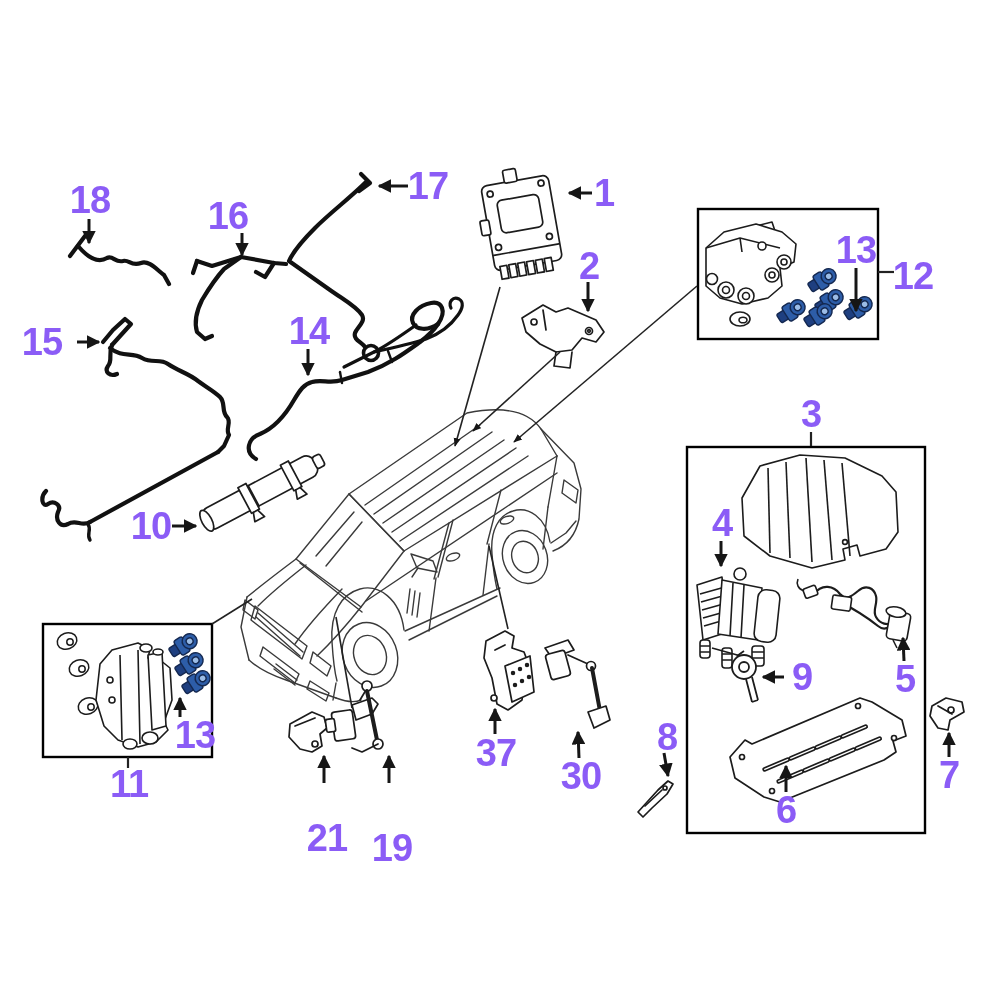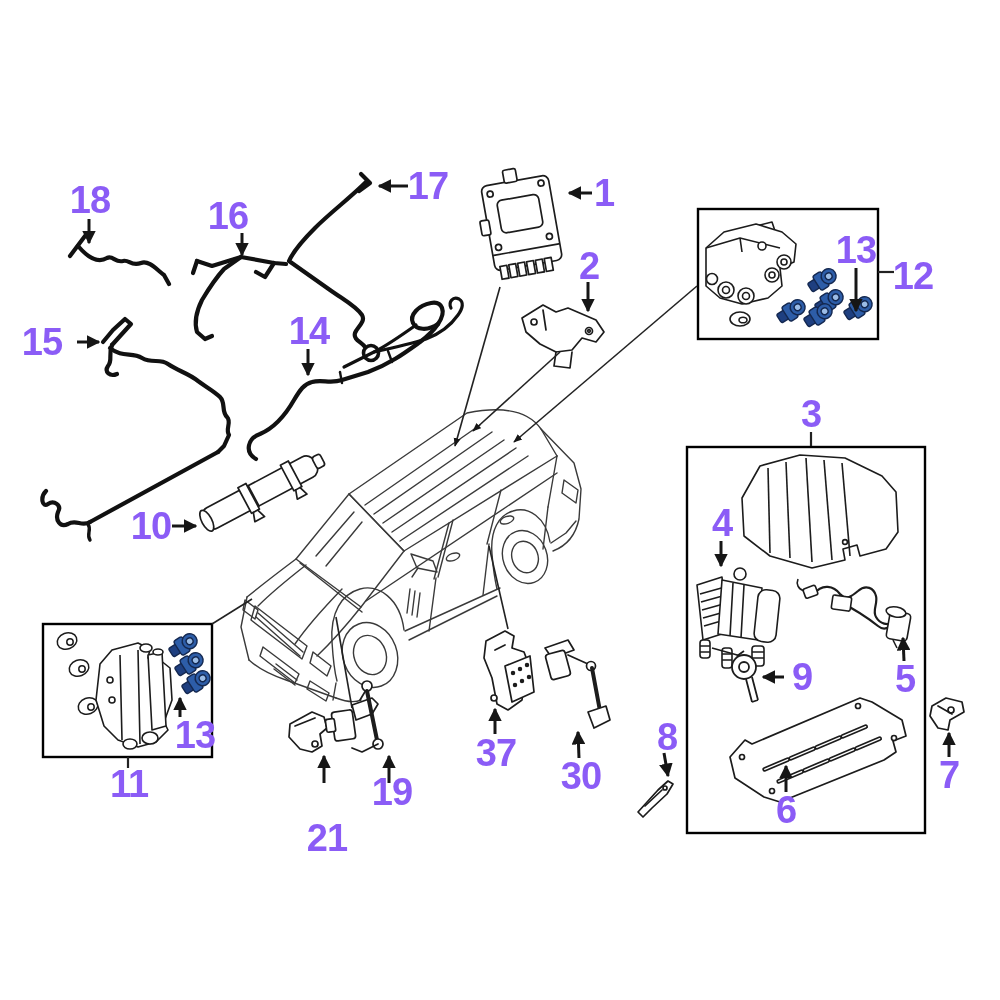--- a/index.html
+++ b/index.html
@@ -397,17 +397,17 @@
   <div class="callout" style="left:151px;top:526px">10</div>
   <div class="callout" style="left:129px;top:784px">11</div>
   <div class="callout" style="left:913px;top:276px">12</div>
   <div class="callout" style="left:856px;top:250px">13</div>
   <div class="callout" style="left:195px;top:735px">13</div>
   <div class="callout" style="left:309px;top:331px">14</div>
   <div class="callout" style="left:42px;top:342px">15</div>
   <div class="callout" style="left:228px;top:216px">16</div>
   <div class="callout" style="left:428px;top:186px">17</div>
   <div class="callout" style="left:90px;top:200px">18</div>
-  <div class="callout" style="left:392px;top:792px">19</div>
+  <div class="callout" style="left:392px;top:848px">19</div>
   <div class="callout" style="left:581px;top:776px">30</div>
   <div class="callout" style="left:327px;top:838px">21</div>
   <div class="callout" style="left:496px;top:753px">37</div>
 </div>
 
 </body></html>

